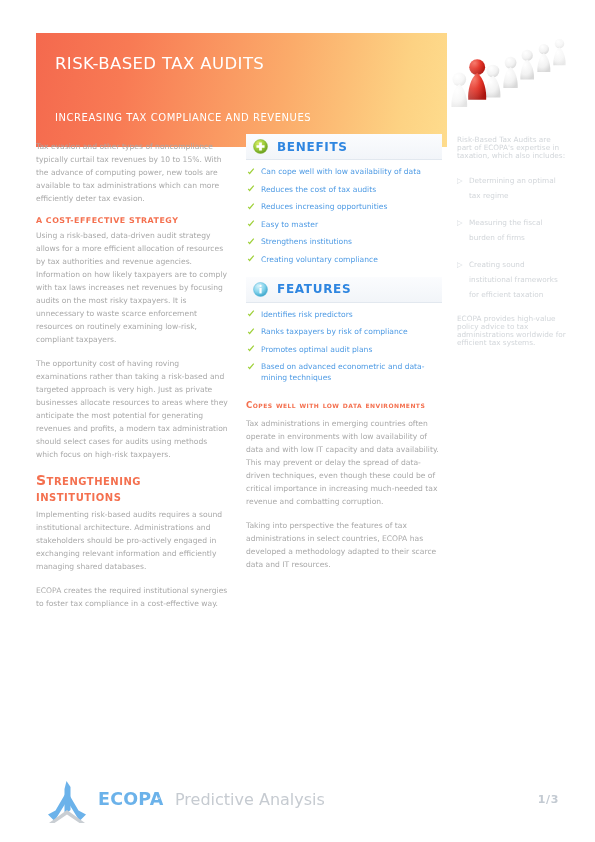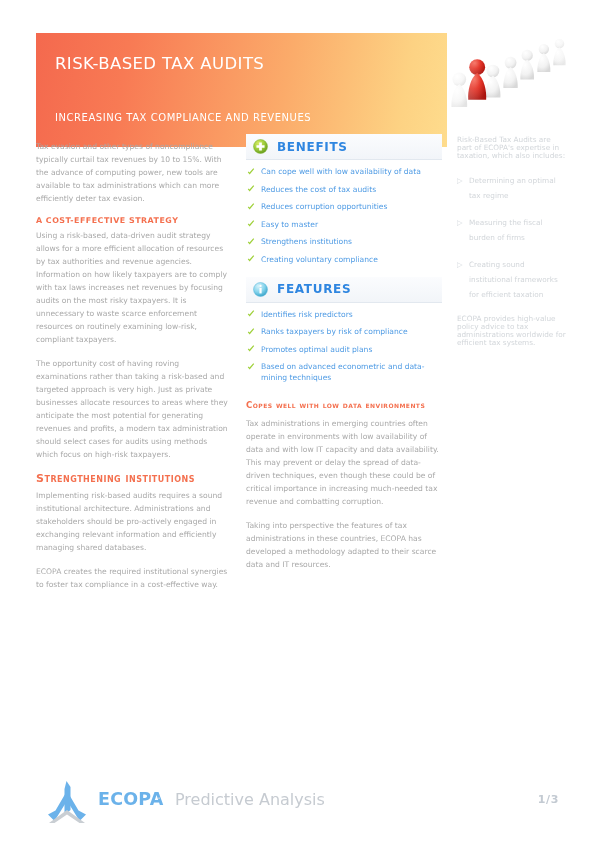--- a/index.html
+++ b/index.html
@@ -71,21 +71,21 @@
     width: 192px;
   }
   .body-p {
     font-size: 7.6px;
     line-height: 13.0px;
     color: #a9a9a9;
     margin: 0 0 11px 0;
     text-align: left;
   }
   .sec-head {
-    font-size: 11px;
+    font-size: 14px;
     color: #f4704f;
     letter-spacing: 0.5px;
     font-weight: bold;
     margin: 3px 0 4px 0;
     font-variant: small-caps;
     text-transform: none;
   }
   .sec-head.allcaps { text-transform: uppercase; font-size: 7.9px; }
 
   
@@ -334,21 +334,21 @@
         <li>
           <svg class="tick" viewBox="0 0 10 10">
               <path d="M1 5.4 L3.3 8 L9 1.2 L7.9 0.4 L3.2 5.6 L1.8 4.3 Z" fill="#9fd13a"></path>
             </svg>
           <span>Reduces the cost of tax audits</span>
         </li>
         <li>
           <svg class="tick" viewBox="0 0 10 10">
               <path d="M1 5.4 L3.3 8 L9 1.2 L7.9 0.4 L3.2 5.6 L1.8 4.3 Z" fill="#9fd13a"></path>
             </svg>
-          <span>Reduces corruption opportunities</span>
+          <span>Reduces increasing opportunities</span>
         </li>
         <li>
           <svg class="tick" viewBox="0 0 10 10">
               <path d="M1 5.4 L3.3 8 L9 1.2 L7.9 0.4 L3.2 5.6 L1.8 4.3 Z" fill="#9fd13a"></path>
             </svg>
           <span>Easy to master</span>
         </li>
         <li>
           <svg class="tick" viewBox="0 0 10 10">
               <path d="M1 5.4 L3.3 8 L9 1.2 L7.9 0.4 L3.2 5.6 L1.8 4.3 Z" fill="#9fd13a"></path>
@@ -404,21 +404,21 @@
           <svg class="tick" viewBox="0 0 10 10">
               <path d="M1 5.4 L3.3 8 L9 1.2 L7.9 0.4 L3.2 5.6 L1.8 4.3 Z" fill="#9fd13a"></path>
             </svg>
           <span>Based on advanced econometric and data-mining techniques</span>
         </li>
       </ul>
     </div>
 
     <div class="mid-sec-head">Copes well with low data environments</div>
     <p class="mid-p">Tax administrations in emerging countries often operate in environments with low availability of data and with low IT capacity and data availability. This may prevent or delay the spread of data-driven techniques, even though these could be of critical importance in increasing much-needed tax revenue and combatting corruption.</p>
-    <p class="mid-p">Taking into perspective the features of tax administrations in these countries, ECOPA has developed a methodology adapted to their scarce data and IT resources.</p>
+    <p class="mid-p">Taking into perspective the features of tax administrations in select countries, ECOPA has developed a methodology adapted to their scarce data and IT resources.</p>
   </div>
 
   <div class="col-right">
     <p class="side-p">Risk-Based Tax Audits are part of ECOPA's expertise in taxation, which also includes:</p>
     <ul class="side-list">
       <li>
         <span class="arrow">▷</span>
         <span>Determining an optimal tax regime</span>
       </li>
       <li>

